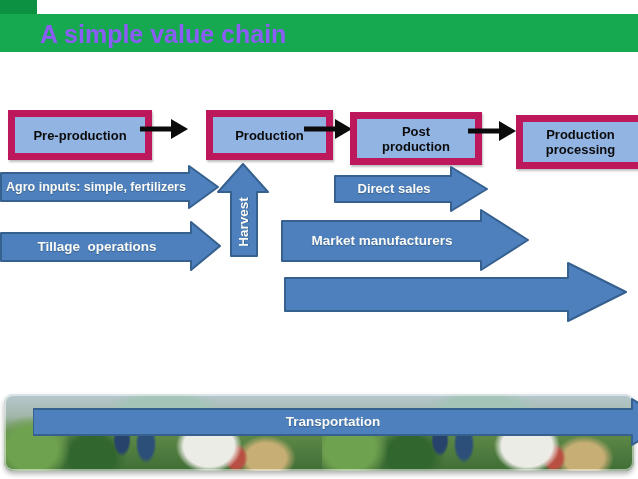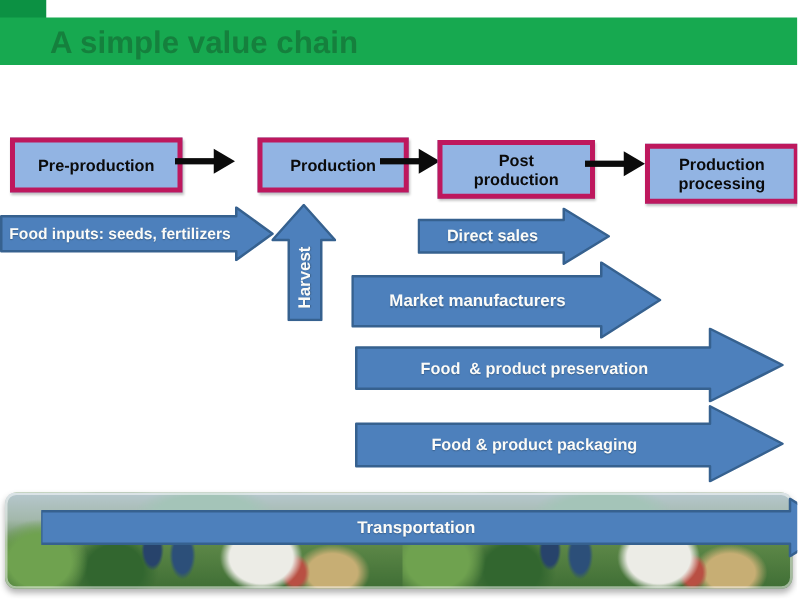--- a/index.html
+++ b/index.html
@@ -3,24 +3,24 @@
 <meta charset="utf-8">
 <style>
   html,body{margin:0;padding:0;background:#fff;}
   #canvas{position:relative;width:638px;height:479px;background:#ffffff;overflow:hidden;
           font-family:"Liberation Sans", sans-serif;}
 
   
   .title-accent{position:absolute;left:0;top:0;width:37px;height:17px;background:#0c9143;}
   .title-bar{position:absolute;left:0;top:14px;width:638px;height:38px;background:#17a950;}
   .slide-title{position:absolute;left:40px;top:16px;height:36px;line-height:36px;
-               font-size:25px;font-weight:700;color:#15803d;letter-spacing:0px;}
+               font-size:25px;font-weight:700;color:#8b5cf6;letter-spacing:0px;}
 
   
-  .pbox{position:absolute;background:#92b4e3;border:4px solid #be185d;
+  .pbox{position:absolute;background:#92b4e3;border:7px solid #be185d;
         display:flex;align-items:center;justify-content:center;text-align:center;
         font-weight:700;color:#0b0b0b;font-size:13px;line-height:15px;
         box-shadow:1px 2px 2px rgba(0,0,0,.25);}
   .pbox .inner{display:block;}
   #box-pre{left:8px;top:110px;width:130px;height:36px;}
   #box-prod{left:190px;top:110px;width:113px;height:36px;margin-left:16px;}
   #box-post{left:350px;top:112px;width:118px;height:39px;align-items:center;}
   #box-ind{left:516px;top:115px;width:115px;height:40px;}
   #box-post .inner{width:84px;}
   #box-ind .inner{width:90px;}
@@ -117,23 +117,29 @@
     </svg>
   </div>
   <div class="pbox" id="box-ind">
     <span class="inner">Production processing</span>
   </div>
 
   <div class="barrow" id="ar-agro">
     <svg width="220" height="44" viewBox="0 0 220 44">
       <polygon points="1,8 189,8 189,1 218,22 189,43 189,36 1,36"></polygon>
     </svg>
-    <span class="alabel">Food inputs: seeds, fertilizers</span>
+    <span class="alabel">Agro inputs: simple, fertilizers</span>
   </div>
 
+  <div class="barrow" id="ar-till">
+    <svg width="222" height="50" viewBox="0 0 222 50">
+      <polygon points="1,12 191,12 191,1 220,25 191,49 191,40 1,40"></polygon>
+    </svg>
+    <span class="alabel">Tillage  operations</span>
+  </div>
 
   <div class="barrow" id="ar-harv">
     <svg width="52" height="94" viewBox="0 0 52 94">
       <polygon points="26,1 51,29 40,29 40,93 14,93 14,29 1,29"></polygon>
     </svg>
     <span class="alabel">Harvest</span>
   </div>
 
   <div class="barrow" id="ar-dsales">
     <svg width="155" height="46" viewBox="0 0 155 46">
@@ -146,29 +152,22 @@
     <svg width="249" height="62" viewBox="0 0 249 62">
       <polygon points="1,12 200,12 200,1 247,31 200,61 200,52 1,52"></polygon>
     </svg>
     <span class="alabel">Market manufacturers</span>
   </div>
 
   <div class="barrow" id="ar-pres">
     <svg width="344" height="60" viewBox="0 0 344 60">
       <polygon points="1,16 284,16 284,1 342,30 284,59 284,49 1,49"></polygon>
     </svg>
-    <span class="alabel">Food  &amp; product preservation</span>
   </div>
 
-  <div class="barrow" id="ar-pack">
-    <svg width="344" height="62" viewBox="0 0 344 62">
-      <polygon points="1,15 284,15 284,1 342,31 284,61 284,49 1,49"></polygon>
-    </svg>
-    <span class="alabel">Food &amp; product packaging</span>
-  </div>
 
   <div class="photo-strip"></div>
 
   <div class="barrow" id="ar-trans">
     <svg width="638" height="48" viewBox="0 0 638 48">
       <polygon points="0,11 599,11 599,1 636,24 599,47 599,37 0,37"></polygon>
     </svg>
     <span class="alabel">Transportation</span>
   </div>
 

